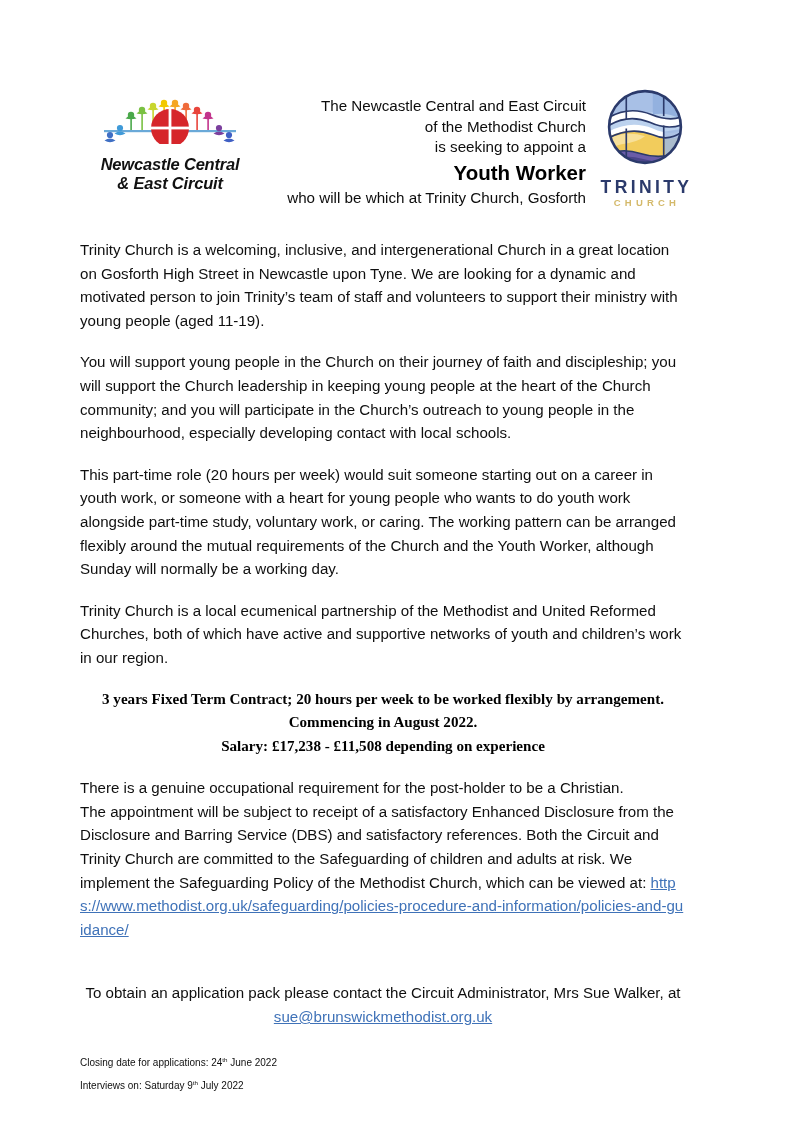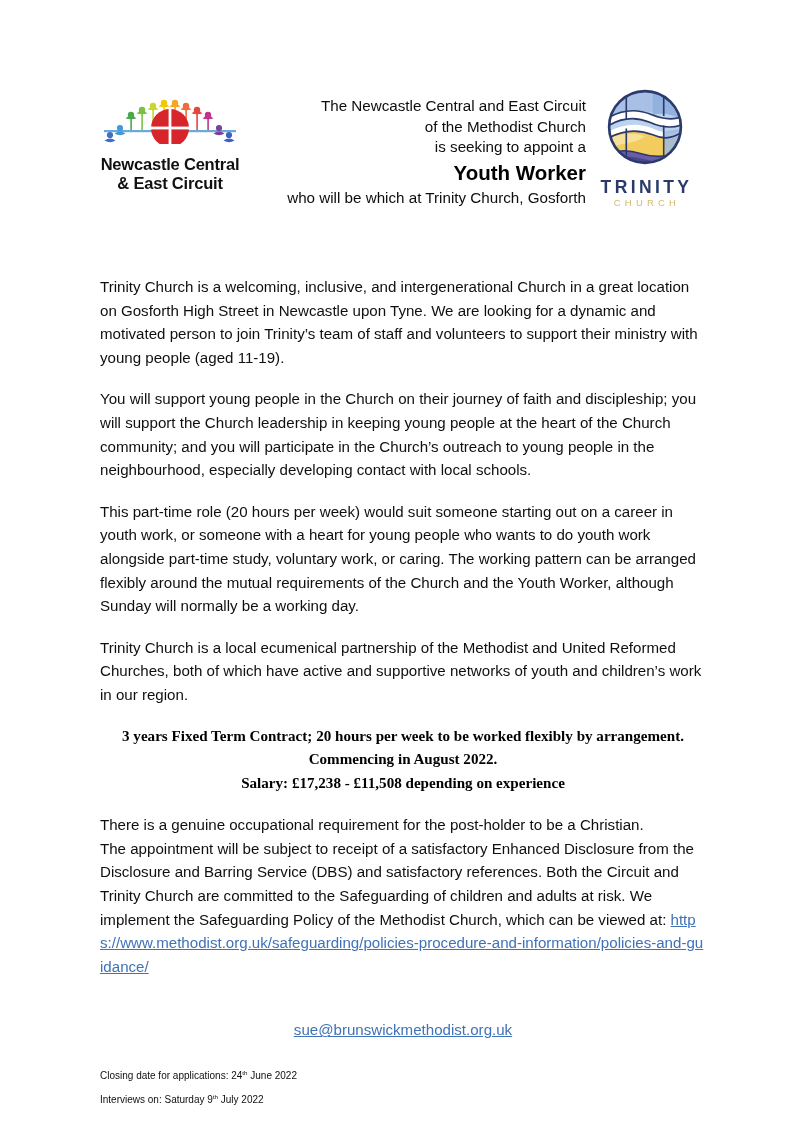--- a/index.html
+++ b/index.html
@@ -34,20 +34,21 @@
     flex-direction: row;
     align-items: flex-start;
     justify-content: space-between;
   }
 
   .logo-left {
     width: 148px;
     height: 120px;
     position: relative;
     flex: 0 0 148px;
+    font-style: italic;
   }
   .logo-left-mark {
     width: 148px;
     height: 66px;
     display: block;
   }
   .logo-left-text {
     text-align: center;
     font-weight: bold;
     font-size: 16.5px;
@@ -93,34 +94,33 @@
     font-size: 17.5px;
     font-weight: bold;
     letter-spacing: 3.4px;
     color: #2b3a6b;
     line-height: 19px;
     margin-top: 12px;
     padding-left: 3px;
   }
   .trinity-sub {
     font-size: 9.5px;
-    font-weight: normal;
+    font-weight: bold;
     letter-spacing: 4.2px;
     color: #d4b96a;
     line-height: 12px;
     padding-left: 4px;
   }
 
   
   .body-col {
     position: absolute;
-    left: 100px;
+    left: 80px;
     top: 238px;
     width: 606px;
-    margin-top: 37px;
   }
 
   p.para {
     margin: 0 0 18px 0;
     font-size: 15.1px;
     line-height: 23.6px;
     color: #0f0f0f;
     text-align: left;
   }
   p.para:last-child { margin-bottom: 0; }
@@ -313,20 +313,21 @@
 
     <p class="para tight">
       <span>There is a genuine occupational requirement for the post-holder to be a Christian.</span><br>
       <span>The appointment will be subject to receipt of a satisfactory Enhanced Disclosure from the Disclosure and Barring Service (DBS) and satisfactory references. Both the Circuit and Trinity Church are committed to the Safeguarding of children and adults at risk. We implement the Safeguarding Policy of the Methodist Church, which can be viewed at:</span>
       <a class="link" href="#">https://www.methodist.org.uk/safeguarding/policies-procedure-and-information/policies-and-guidance/</a>
     </p>
 
     <div class="spacer-22"></div>
 
     <div class="center-block">
+      <div>To obtain an application pack please contact the Circuit Administrator, Mrs Sue Walker, at</div>
       <a class="link" href="#">sue@brunswickmethodist.org.uk</a>
     </div>
 
     <div class="spacer-22"></div>
 
     <div class="dates">
       <div><span>Closing date for applications: 24</span><sup>th</sup><span> June 2022</span></div>
       <div><span>Interviews on: Saturday 9</span><sup>th</sup><span> July 2022</span></div>
     </div>
 

